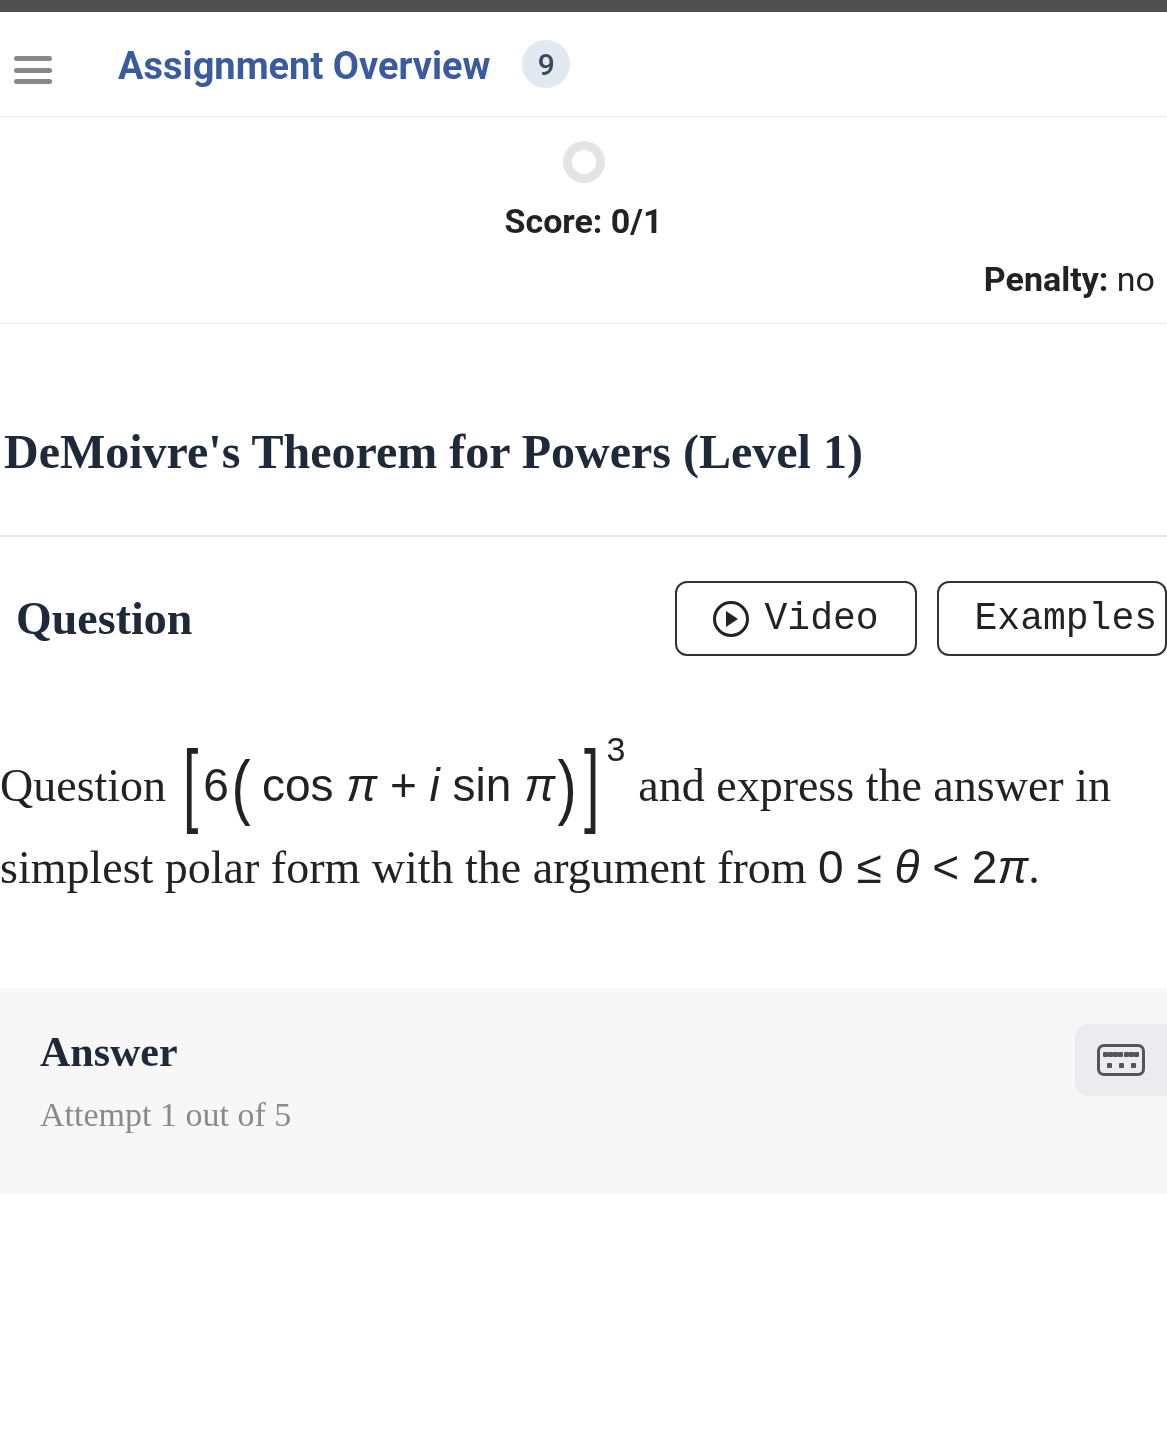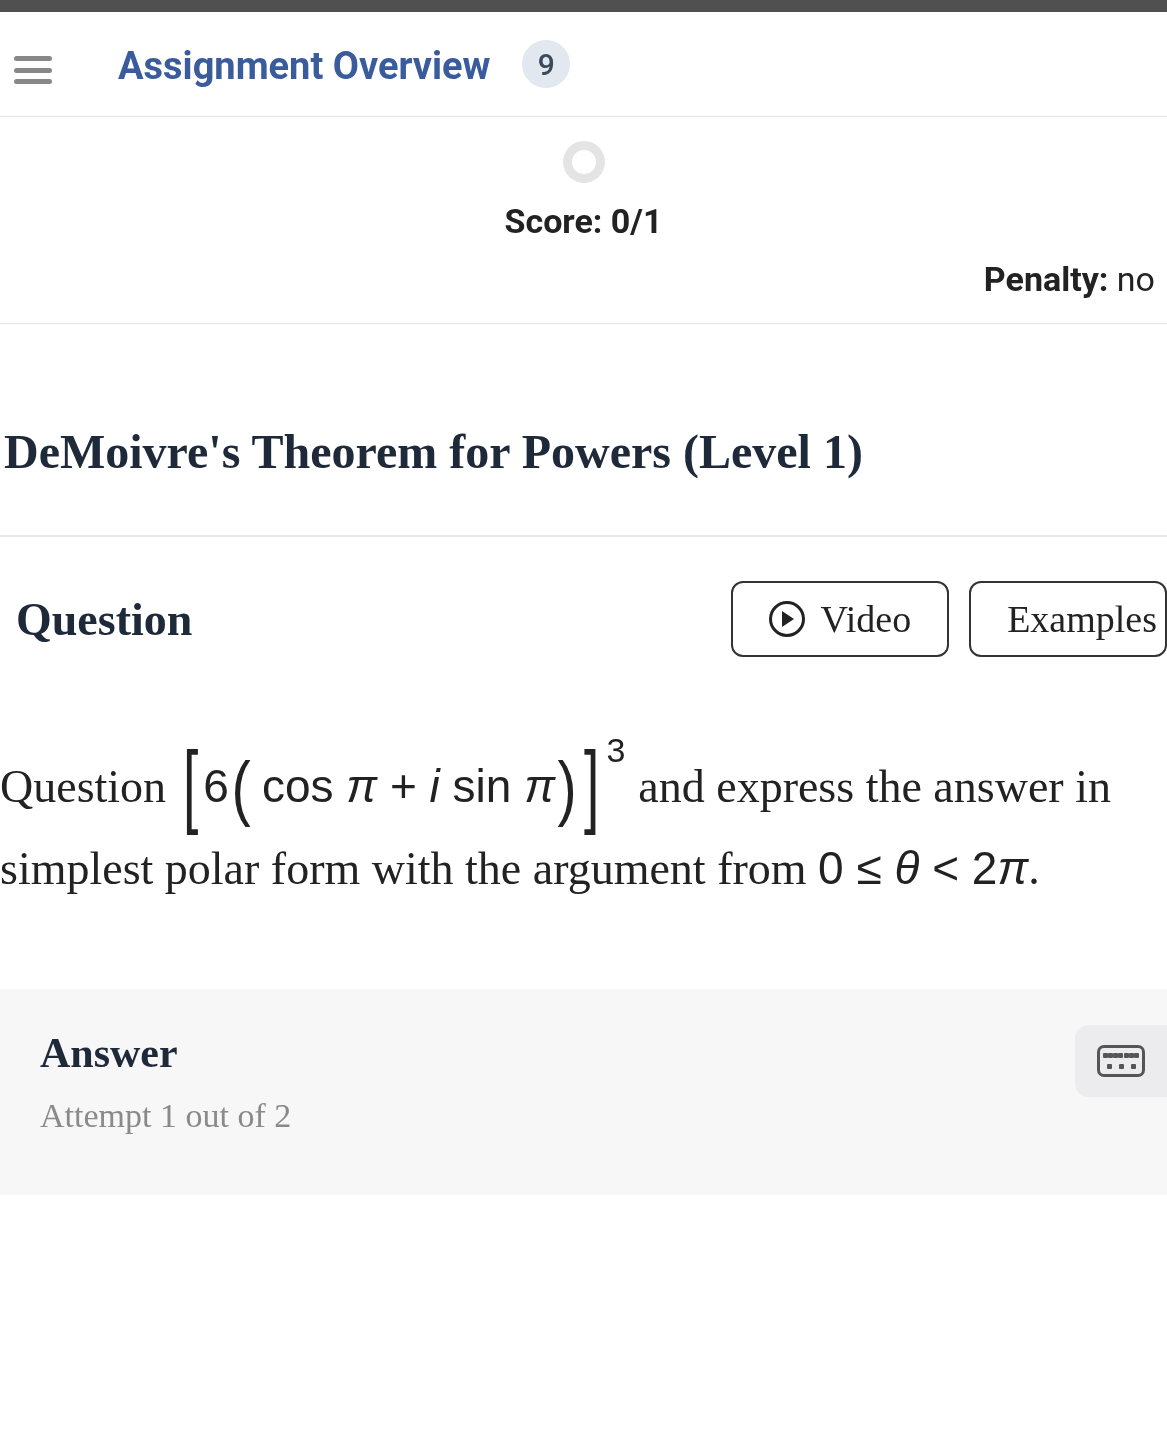--- a/index.html
+++ b/index.html
@@ -128,21 +128,21 @@
       border: 2px solid #333;
       border-radius: 12px;
       padding: 14px 36px;
       font-size: 38px;
       color: #222;
       background: #fff;
       display: inline-flex;
       align-items: center;
       gap: 16px;
       cursor: pointer;
-      font-family: Liberation Serif, serif;
+      font-family: Liberation Mono, monospace;
     }
     .pill-btn.examples { padding-right: 8px; }
     .play-icon {
       width: 36px;
       height: 36px;
       border: 3px solid #222;
       border-radius: 50%;
       display: inline-flex;
       align-items: center;
       justify-content: center;
@@ -274,21 +274,21 @@
 <div class="problem">
   <span>Question </span>
   <span class="math">
     <span class="bracket">[</span><span>6</span><span class="paren">(</span> <span>cos</span>&nbsp;<span class="ital">π</span><span> + </span><span class="ital">i</span><span> sin</span>&nbsp;<span class="ital">π</span><span class="paren">)</span><span class="bracket">]</span><span class="sup">3</span>
   </span>
   <span> and express the answer in simplest polar form with the argument from </span><span class="math"><span>0 ≤ </span><span class="ital">θ</span><span> &lt; 2</span><span class="ital">π</span></span><span>.</span>
 </div>
 
 <div class="answer-panel">
   <div class="answer-heading">Answer</div>
-  <div class="attempt-text">Attempt 1 out of 2</div>
+  <div class="attempt-text">Attempt 1 out of 5</div>
   <div class="keyboard-btn">
     <div class="kb-icon">
       <span></span>
         <span></span>
         <span></span>
         <span></span>
         <span></span>
       <span></span>
         <span></span>
         <span></span>

